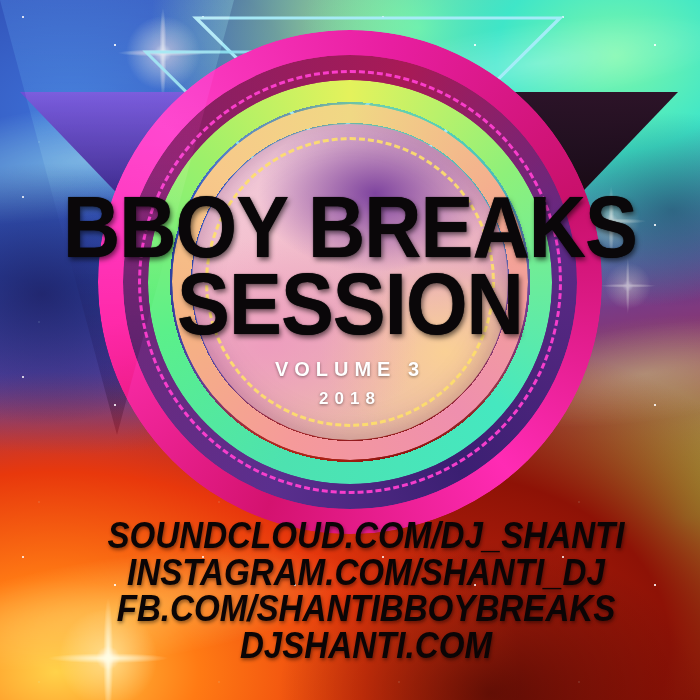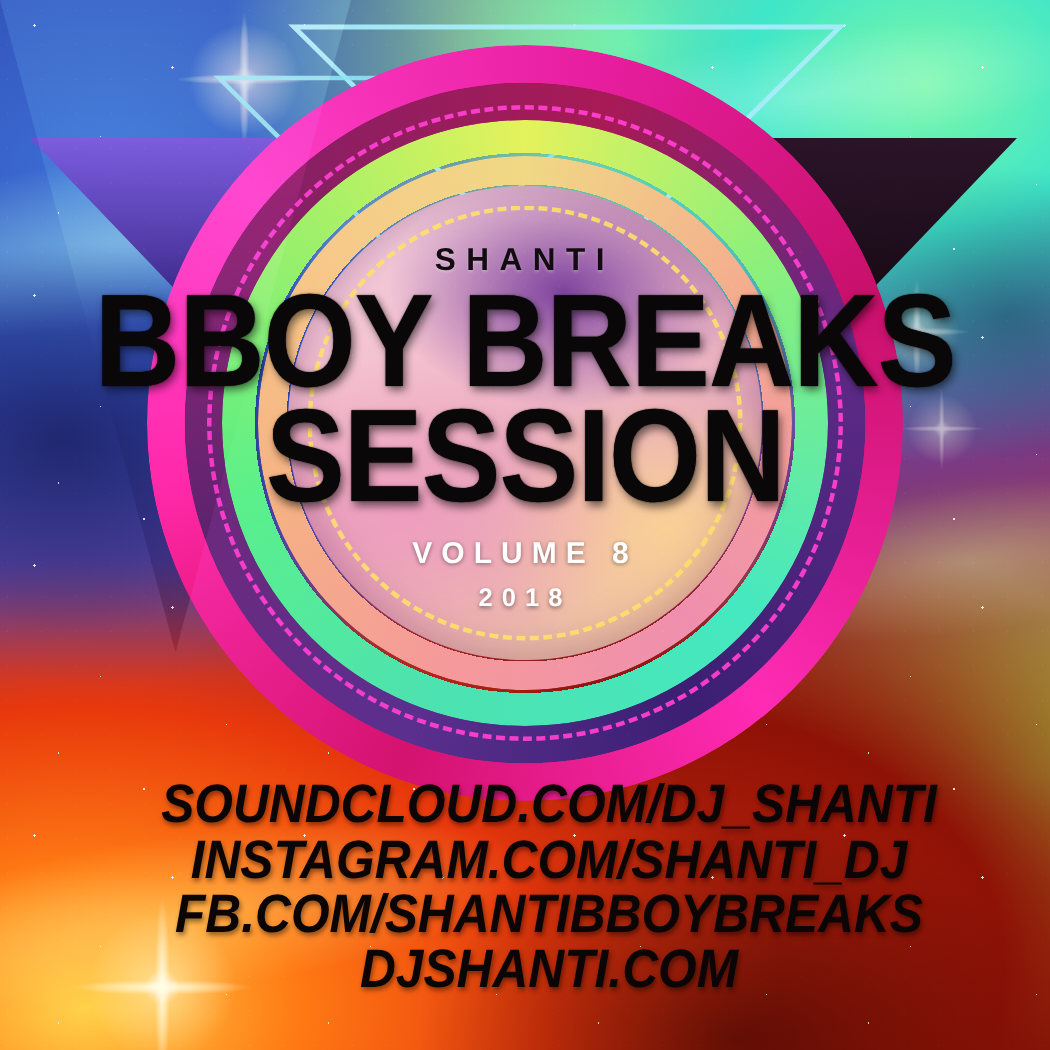--- a/index.html
+++ b/index.html
@@ -181,24 +181,23 @@
                 radial-gradient(ellipse 70% 50% at 24% 70%, rgba(240,150,190,.7) 0%, rgba(240,150,190,0) 68%),
                 radial-gradient(ellipse 60% 45% at 80% 72%, rgba(255,216,140,.75) 0%, rgba(255,200,110,0) 66%),
                 linear-gradient(160deg,#f6d6e4 0%,#f3c0ce 35%,#e9aebd 58%,#f0c79c 100%);
               box-shadow:inset 0 0 30px rgba(90,20,90,.35);"></div>
 
   <div class="dash-ring" style="width:424px;height:424px;border-width:3px;border-color:#ff3fd0;opacity:.95;"></div>
   <div class="dash-ring" style="width:290px;height:290px;border-width:3px;border-color:#ffe06a;opacity:.9;"></div>
 
   <div class="tri-center-fill"></div>
 
-  <div class="txt shanti">SHANTI</div>
   <div class="txt bigline l-bboy">BBOY BREAKS</div>
   <div class="txt bigline l-session">SESSION</div>
-  <div class="txt volume">VOLUME 8</div>
+  <div class="txt volume">VOLUME 3</div>
   <div class="txt year">2018</div>
 
   <div class="links">
     <span class="linkline ll-0">SOUNDCLOUD.COM/DJ_SHANTI</span>
     <span class="linkline ll-1">INSTAGRAM.COM/SHANTI_DJ</span>
     <span class="linkline ll-2">FB.COM/SHANTIBBOYBREAKS</span>
     <span class="linkline ll-3">DJSHANTI.COM</span>
   </div>
 
   <div class="grain"></div>

